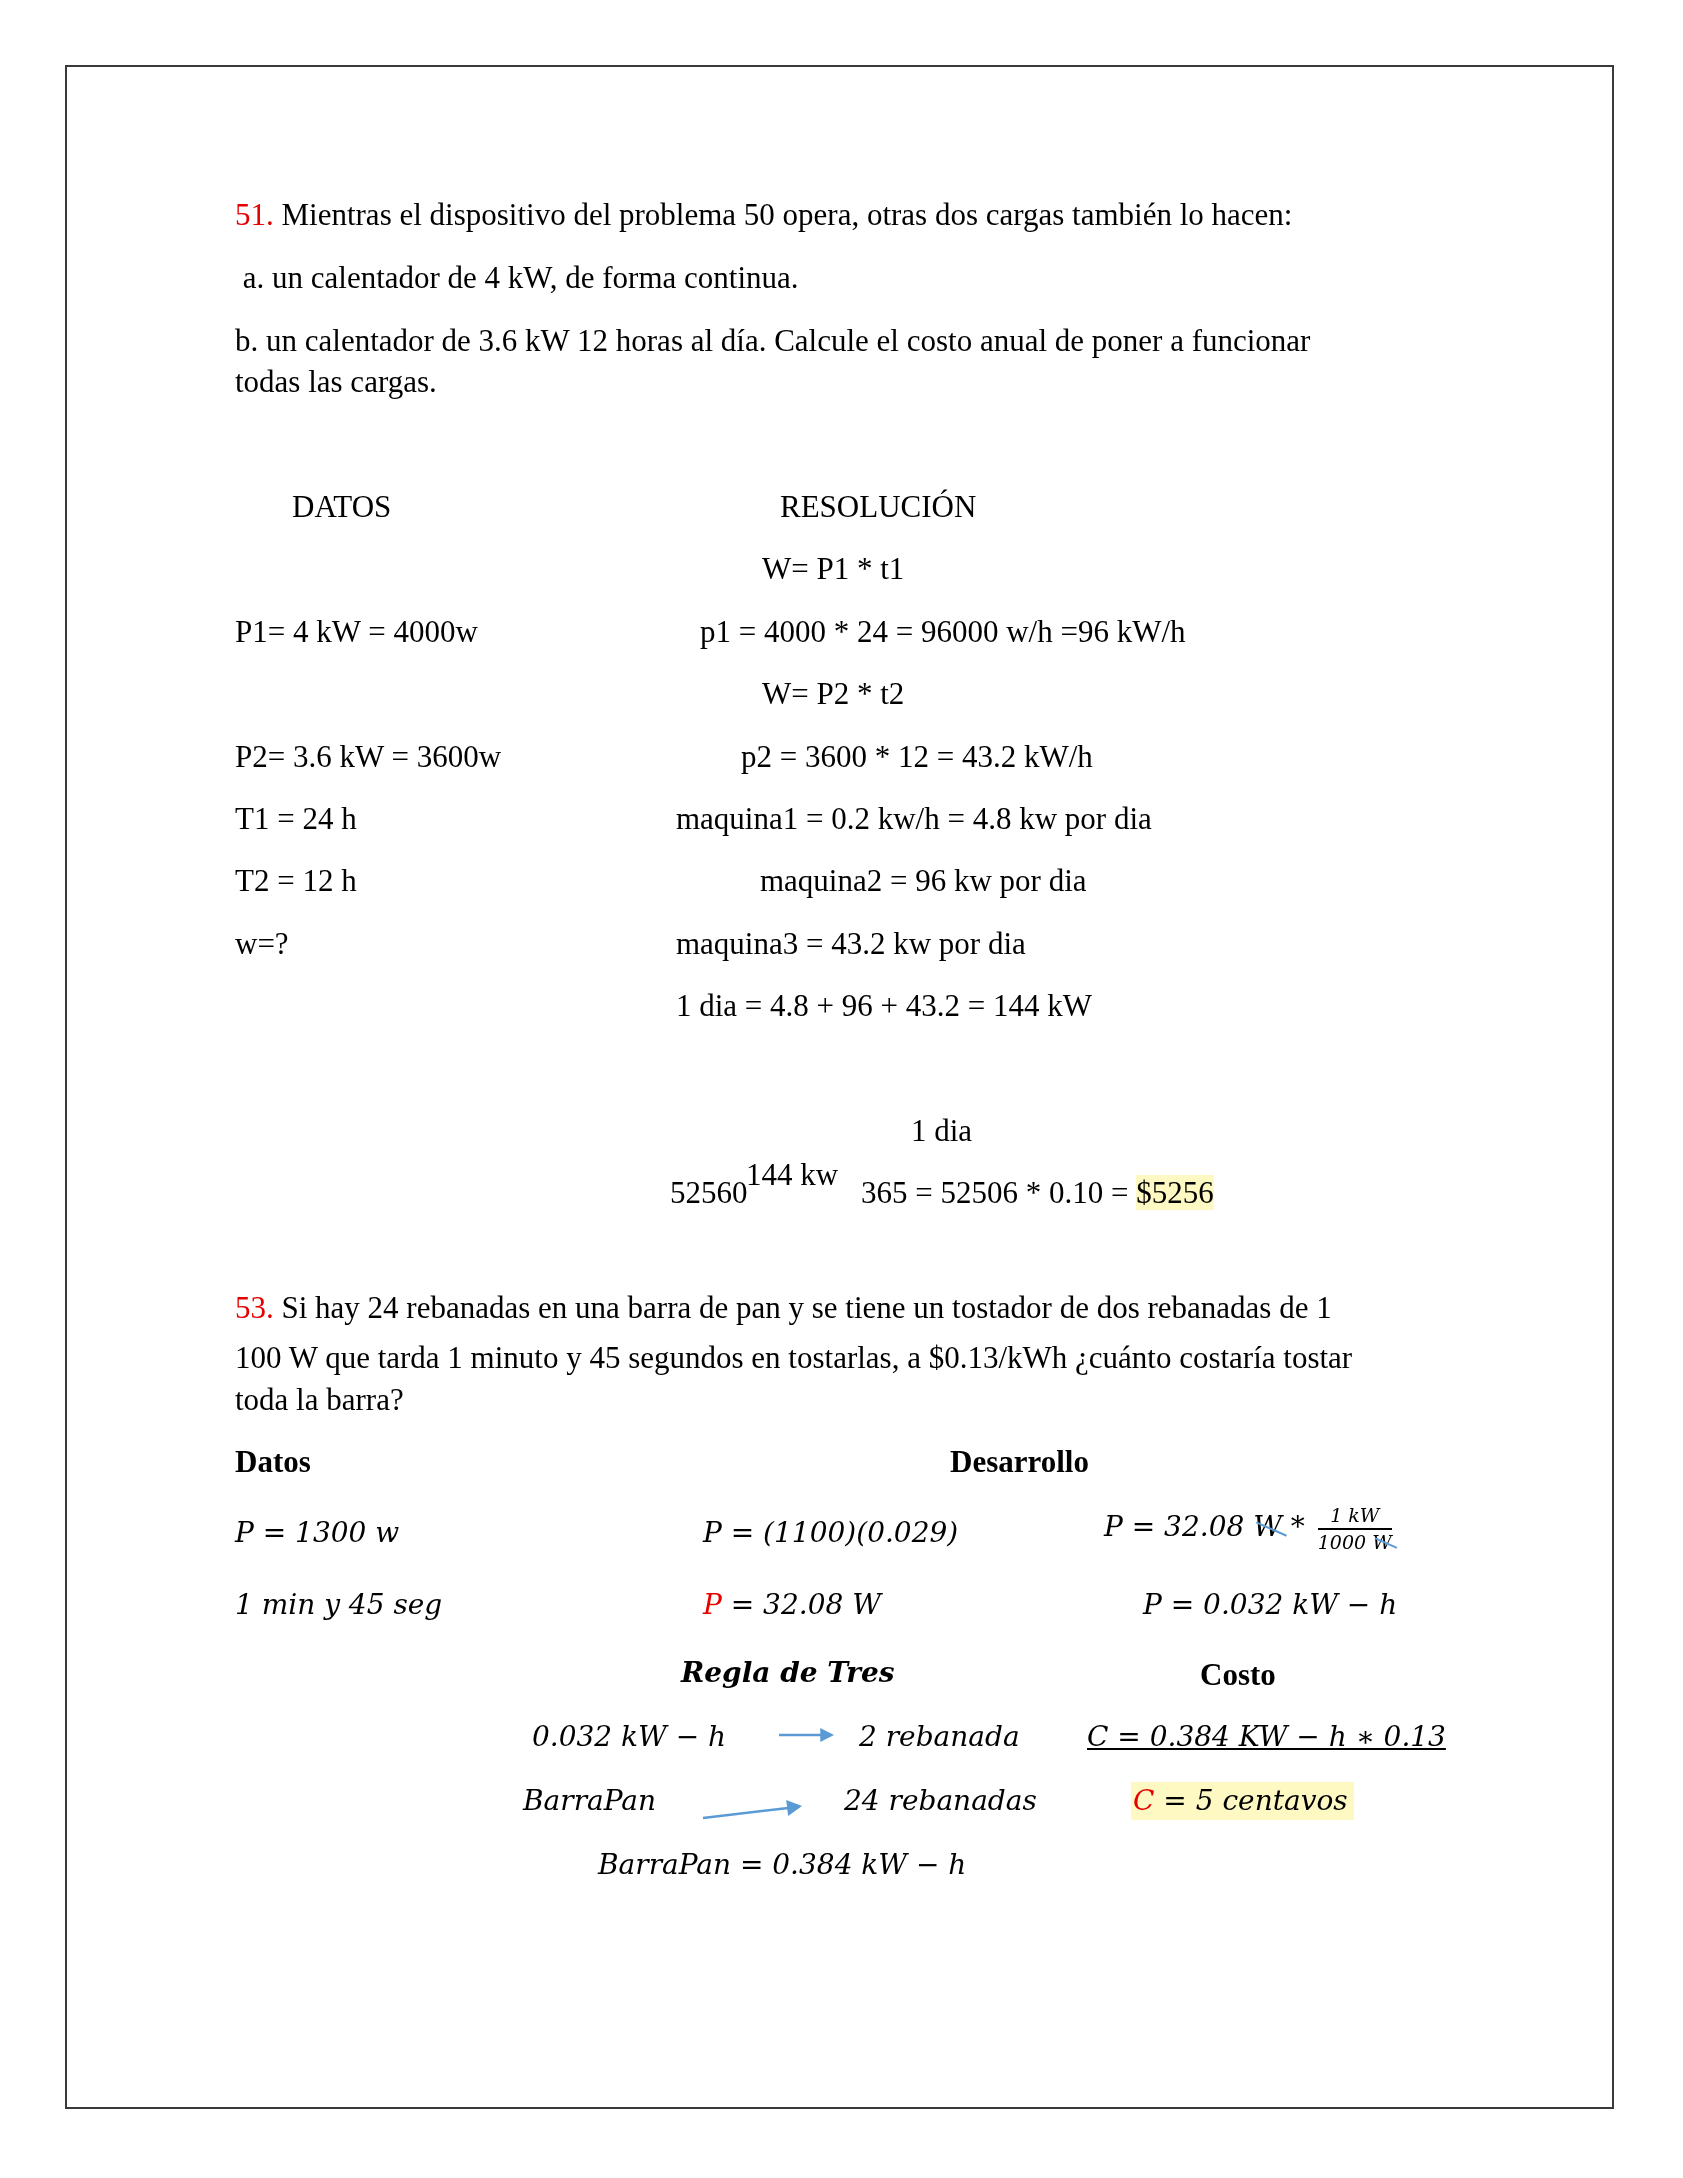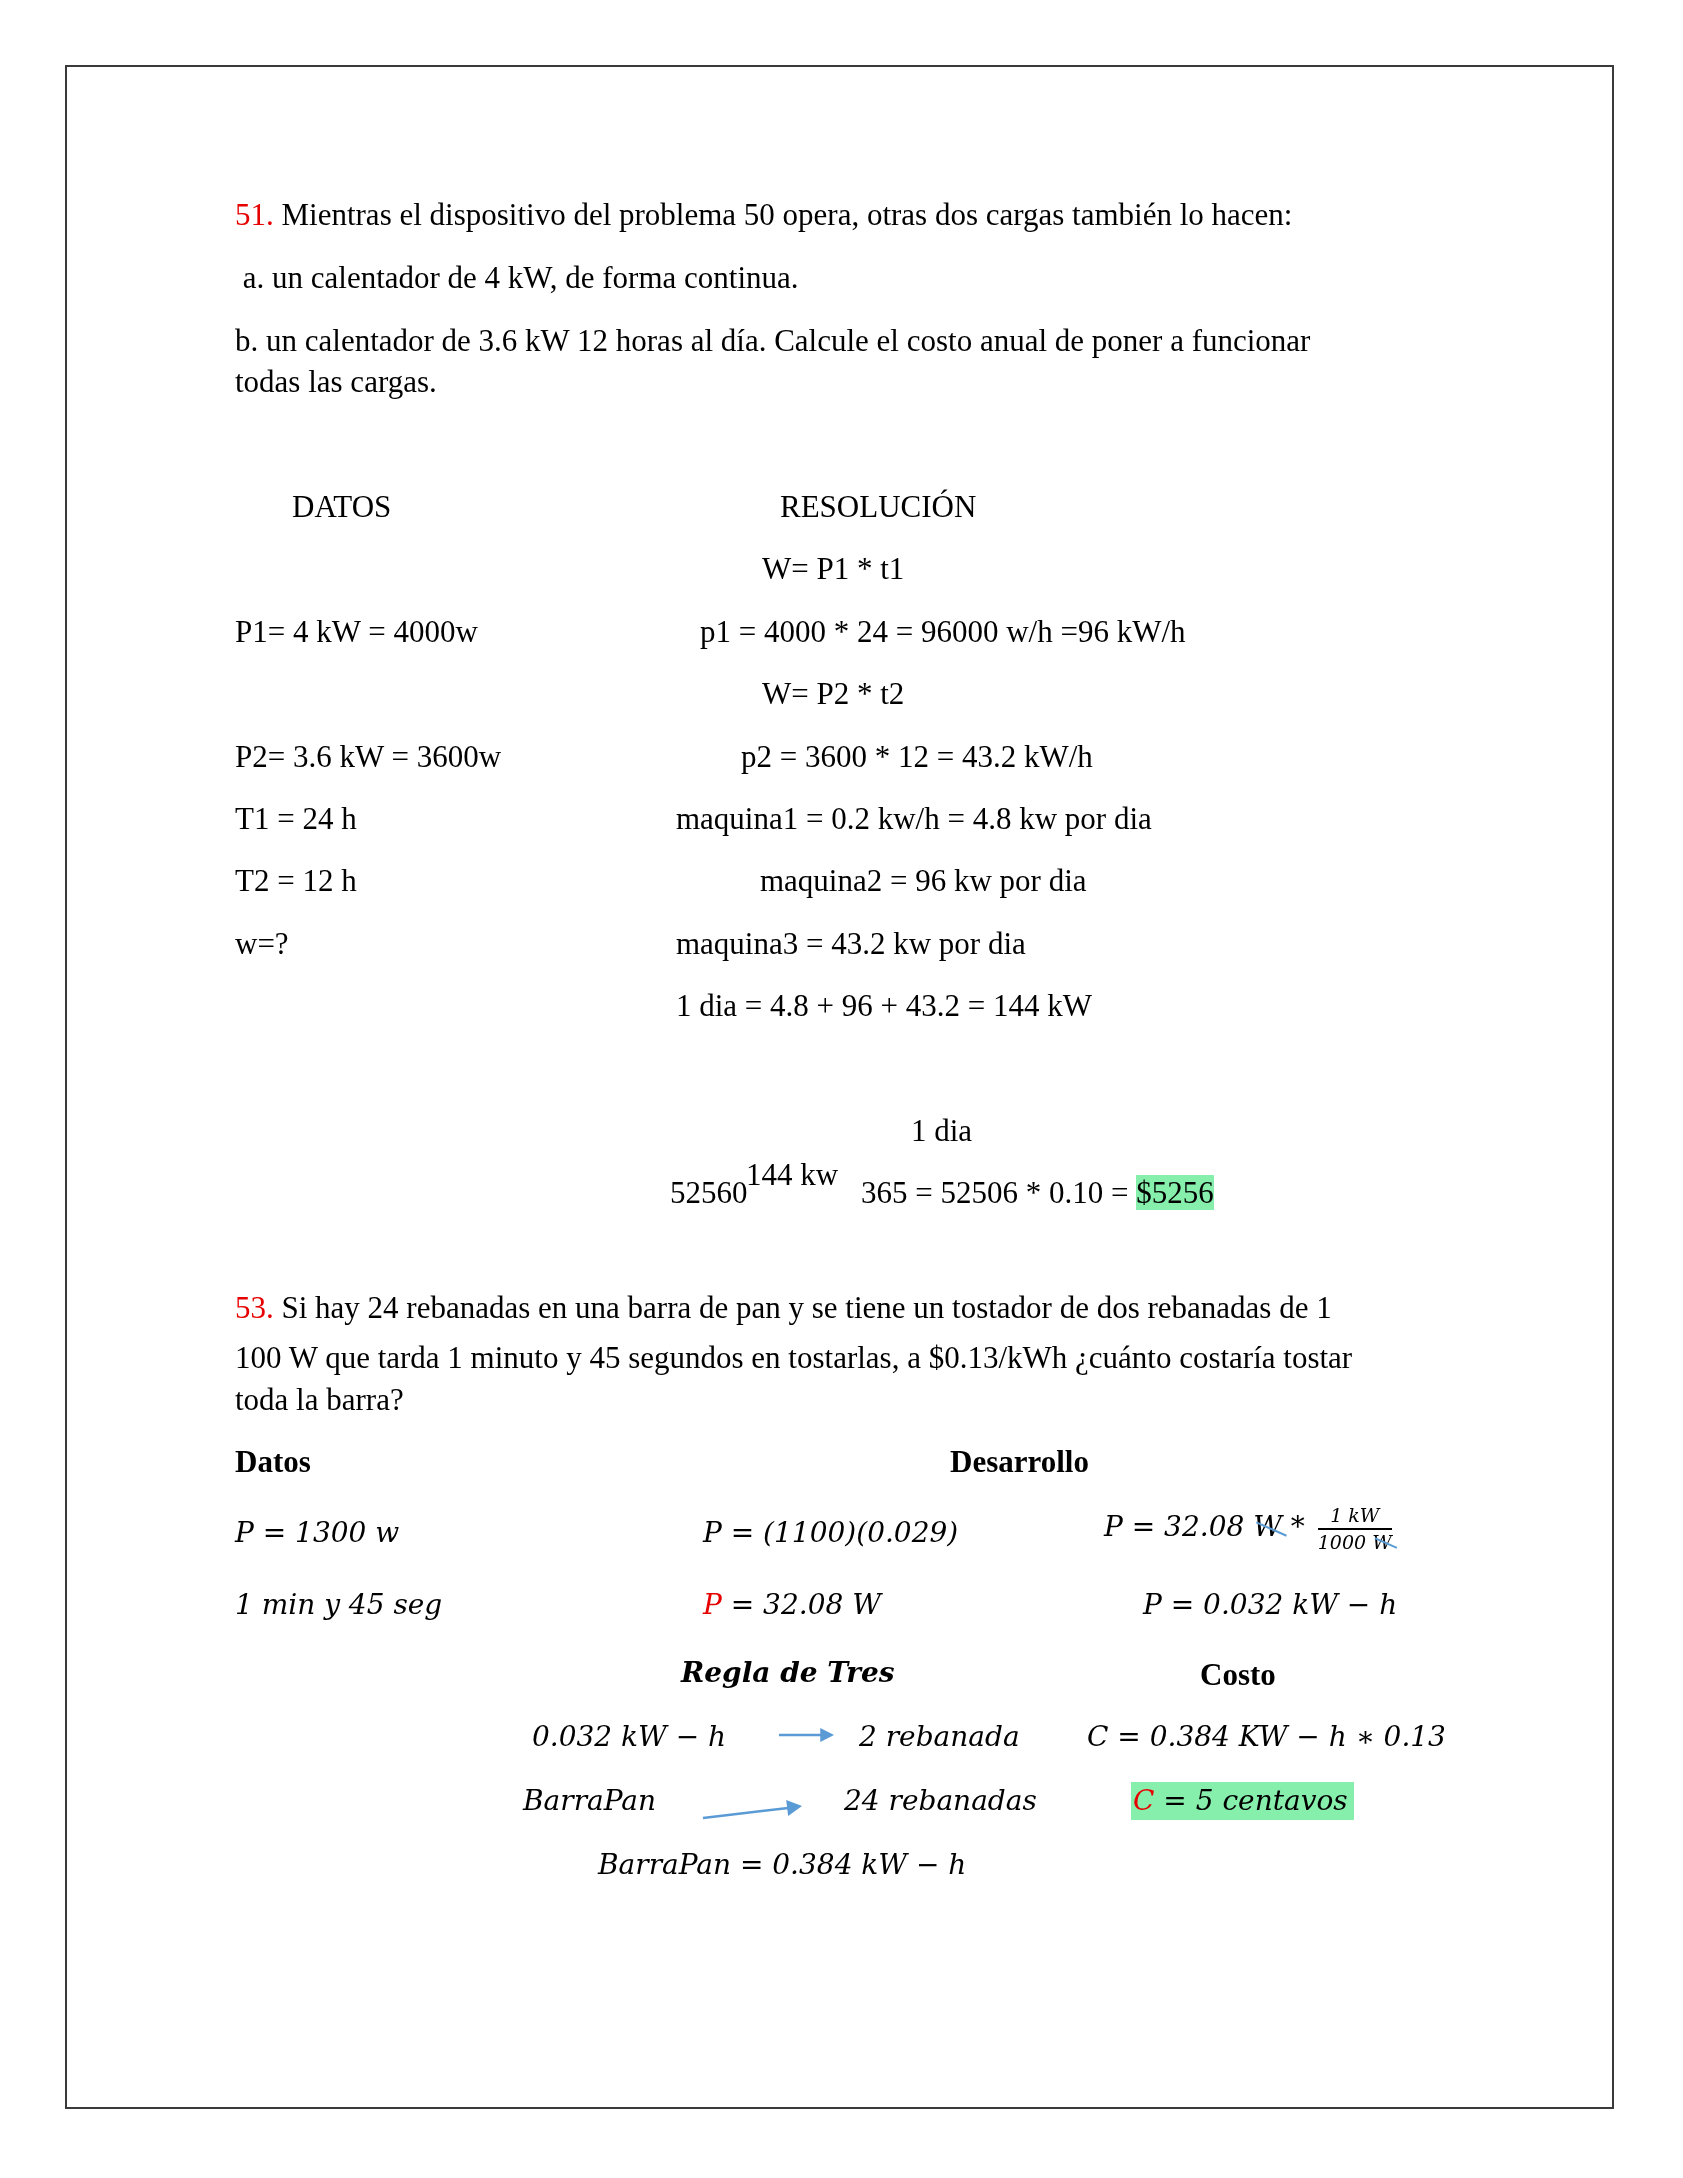--- a/index.html
+++ b/index.html
@@ -7,21 +7,21 @@
     .page-border {
       position: absolute; left: 65px; top: 65px; width: 1549px; height: 2044px;
       border: 2px solid #3a3a3a; box-sizing: border-box;
     }
     .t { position: absolute; white-space: pre; color: #000; line-height: 1; }
     .serif { font-family: "Liberation Serif", "DejaVu Serif", serif; font-size: 31px; }
     .math { font-family: "DejaVu Serif", "Liberation Serif", serif; font-size: 28px; }
     .it { font-style: italic; }
     .bold { font-weight: bold; }
     .red { color: #e60000; }
-    .hl { background: #86efac; }
+    .hl { background: #fef9c3; }
     .frac { display: inline-block; vertical-align: middle; text-align: center; font-size: 19px; margin-left: 4px; }
     .frac .num { display: block; border-bottom: 2px solid #000; padding: 0 3px 2px; }
     .frac .den { display: block; padding-top: 2px; }
     .strike { position: relative; display: inline-block; }
     .strike::after {
       content: ""; position: absolute; left: 2px; right: -6px; top: 50%;
       height: 1.5px; background: #5b9bd5; transform: rotate(24deg);
     }
     .arrow { position: absolute; }
   </style>
@@ -76,21 +76,21 @@
 
 <div class="t math it bold" style="left:681px; top:1659px;">Regla de Tres</div>
 <div class="t serif bold" style="left:1200px; top:1659px;">Costo</div>
 
 <div class="t math it" style="left:532px; top:1723px;">0.032 kW − h</div>
 <svg class="arrow" style="left:777px; top:1723px;" width="59" height="24" viewBox="0 0 60 24">
   <line x1="2" y1="12" x2="46" y2="12" stroke="#5b9bd5" stroke-width="2.5"></line>
   <polygon points="44,5 58,12 44,19" fill="#5b9bd5"></polygon>
 </svg>
 <div class="t math it" style="left:859px; top:1723px;">2 rebanada</div>
-<div class="t math it" style="left:1087px; top:1723px;">C = 0.384 KW − h ∗ 0.13</div>
+<div class="t math it" style="left:1087px; top:1723px;text-decoration:underline;">C = 0.384 KW − h ∗ 0.13</div>
 
 <div class="t math it" style="left:523px; top:1787px;">BarraPan</div>
 <svg class="arrow" style="left:701px; top:1794px;" width="103" height="28" viewBox="0 0 104 28">
   <line x1="2" y1="24" x2="88" y2="14" stroke="#5b9bd5" stroke-width="2.5"></line>
   <polygon points="86,6 102,12 88,22" fill="#5b9bd5"></polygon>
 </svg>
 <div class="t math it" style="left:844px; top:1787px;">24 rebanadas</div>
 <div class="t math it hl" style="left:1131px; top:1782px; padding:5px 6px 5px 2px;"><span class="red">C</span><span> = 5 centavos</span></div>
 
 <div class="t math it" style="left:598px; top:1851px;">BarraPan = 0.384 kW − h</div>

